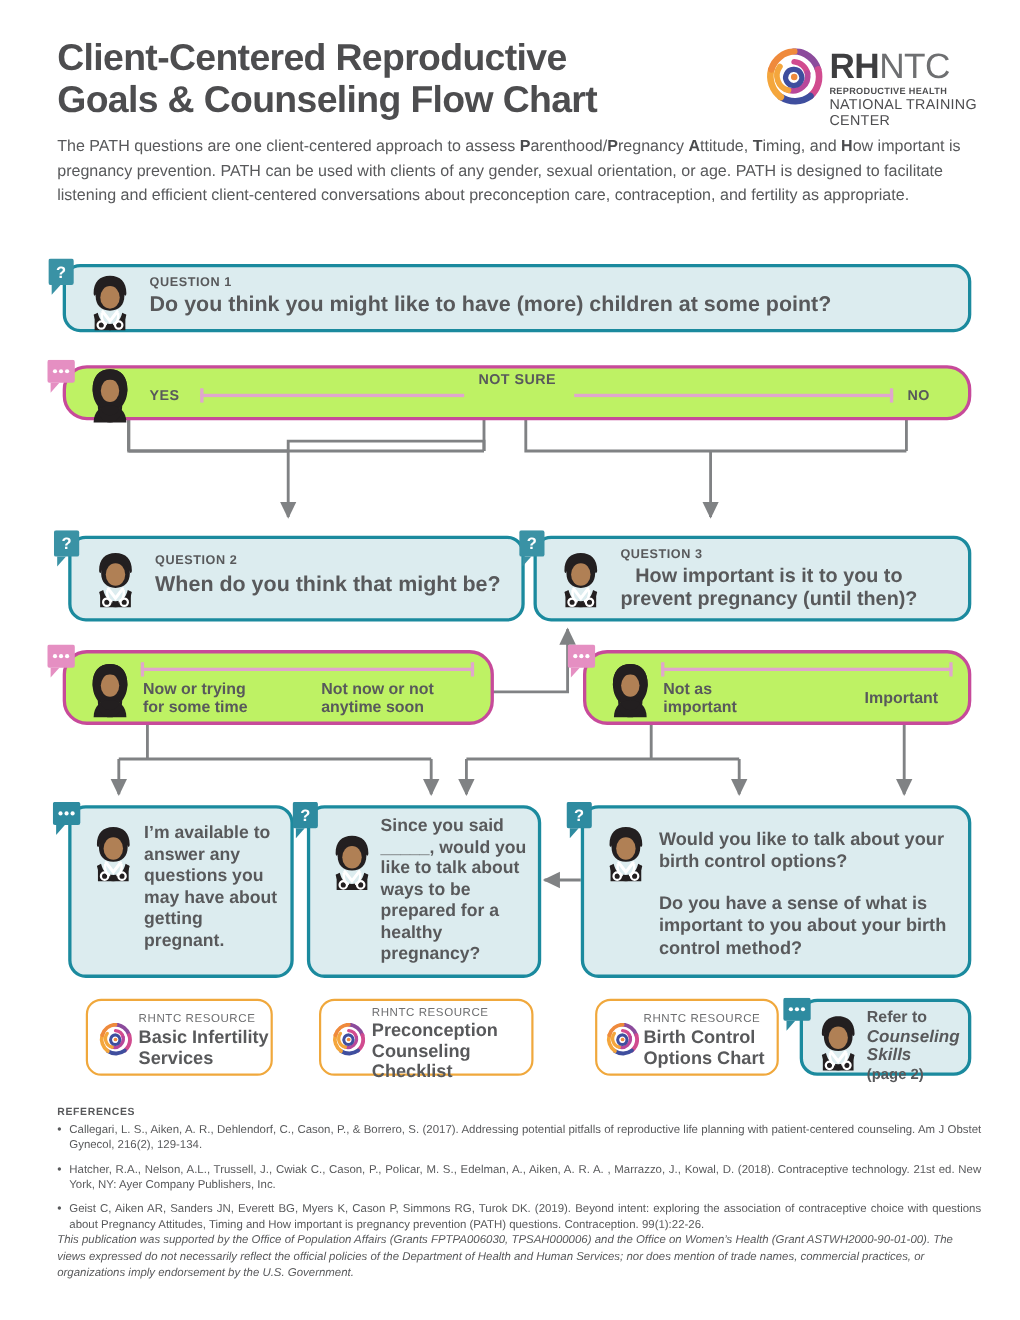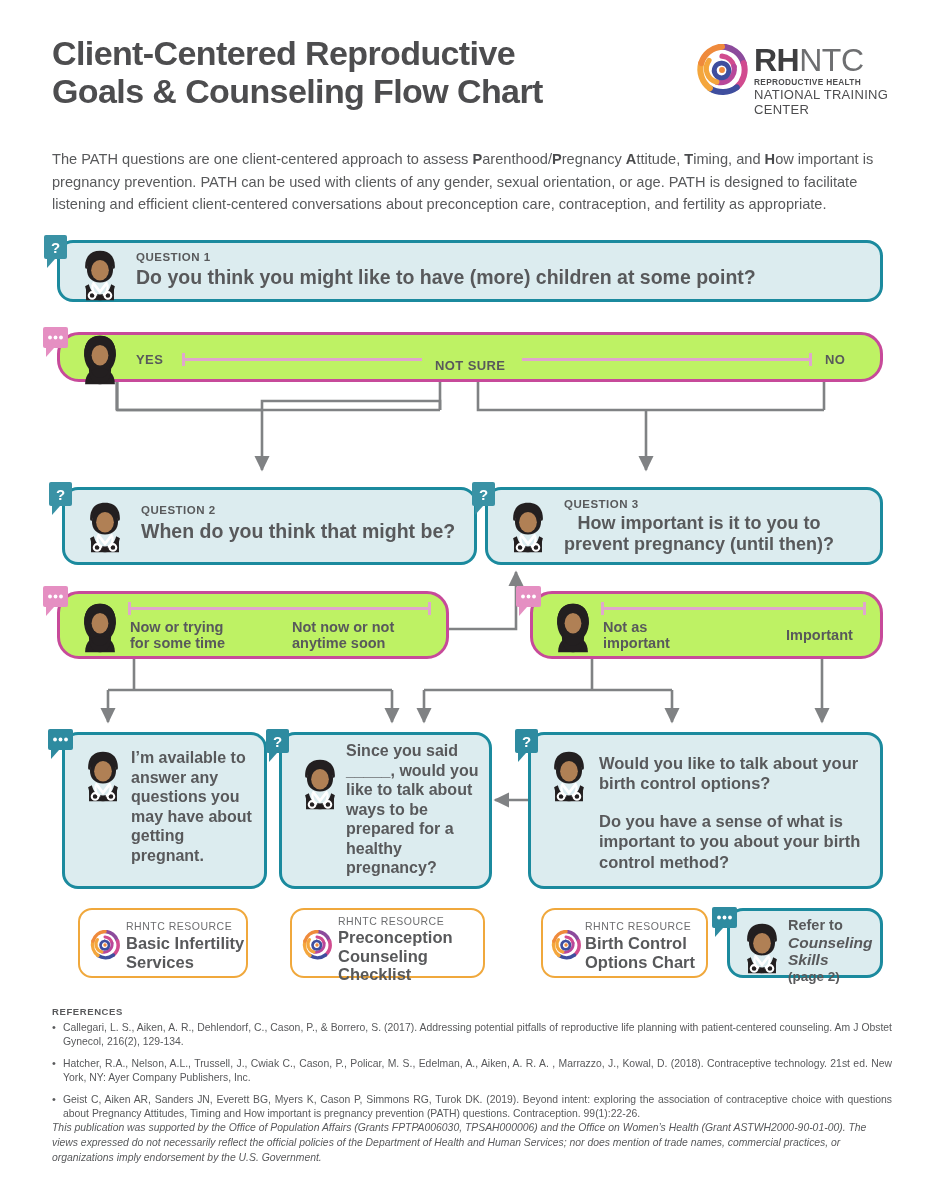--- a/index.html
+++ b/index.html
@@ -21,21 +21,21 @@
   .logo { position: absolute; right: 0; top: 8px; width: 196px; height: 62px; }
   .logo-mark { position: absolute; left: 0; top: 2px; width: 52px; height: 52px; }
   .logo-word { position: absolute; left: 58px; top: 0px; }
   .logo-rh { font-size: 32px; font-weight: bold; color: #3e3e40; letter-spacing: -0.5px; }
   .logo-ntc { font-size: 32px; font-weight: normal; color: #6e6f71; letter-spacing: -0.5px; }
   .logo-sub1 { font-size: 8.3px; font-weight: bold; color: #4d4d4f; letter-spacing: 0.3px; margin-top: -2px;}
   .logo-sub2 { font-size: 13px; color: #4d4d4f; letter-spacing: 0.3px; }
 
   
   .intro {
-    position: absolute; left: 52px; top: 148px; width: 848px;
+    position: absolute; left: 52px; top: 122px; width: 848px;
     font-size: 14.6px; line-height: 1.55; color: #58595b;
   }
   .intro b { font-weight: bold; color: #4a4b4d; }
 
   
   .q-card {
     position: absolute; background: #dcecef; border: 3px solid #1b8a9e;
     border-radius: 16px;
   }
   .a-card {
@@ -224,21 +224,21 @@
       <circle cx="18" cy="10.5" r="1.9" fill="#ffffff"></circle>
     </svg>
     <svg class="avatar" style="left:18px; top:-3px; width:44px; height:54px;" viewBox="0 0 44 58">
       <use href="#client"></use>
     </svg>
     <span class="scale-lbl" style="left:76px; top:17px;">YES</span>
     <div class="scale" style="left:122px; top:18px; width:240px;">
       <div class="line"></div>
         <div class="cap l"></div>
     </div>
-    <span class="scale-lbl" style="left:375px; top:23px;text-align:center;">NOT SURE</span>
+    <span class="scale-lbl" style="left:375px; top:2px;text-align:center;">NOT SURE</span>
     <div class="scale" style="left:462px; top:18px; width:290px;">
       <div class="line"></div>
         <div class="cap r"></div>
     </div>
     <span class="scale-lbl" style="left:765px; top:17px;">NO</span>
   </div>
 
   <div class="q-card" style="left:62px; top:487px; width:415px; height:78px;">
     <svg class="bubble" style="left:-16px; top:-8px; width:26px; height:34px;" viewBox="0 0 26 34">
       <rect x="0" y="0" width="23" height="24" rx="2" fill="#3a92a5"></rect>

